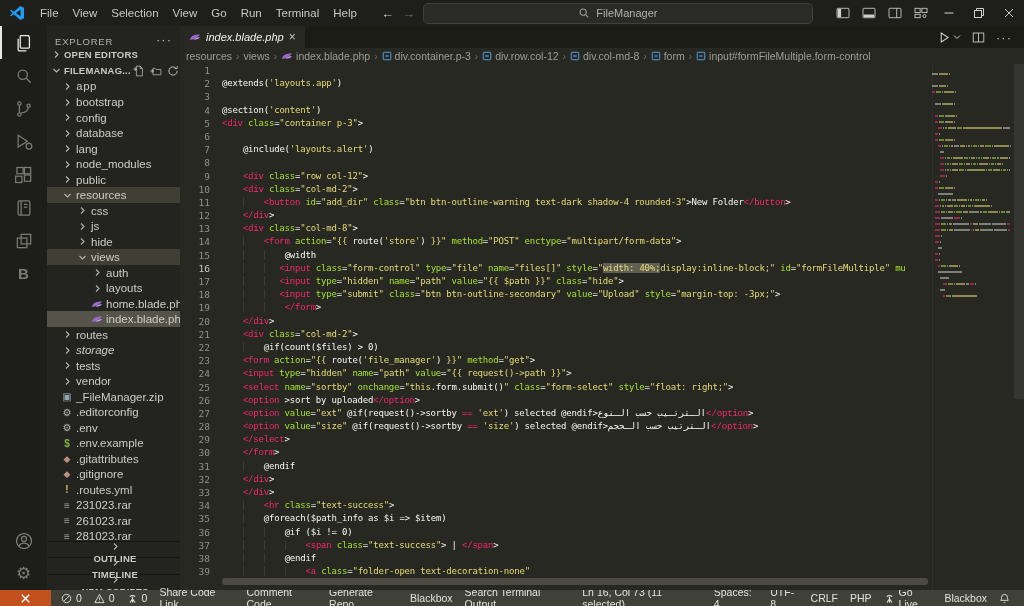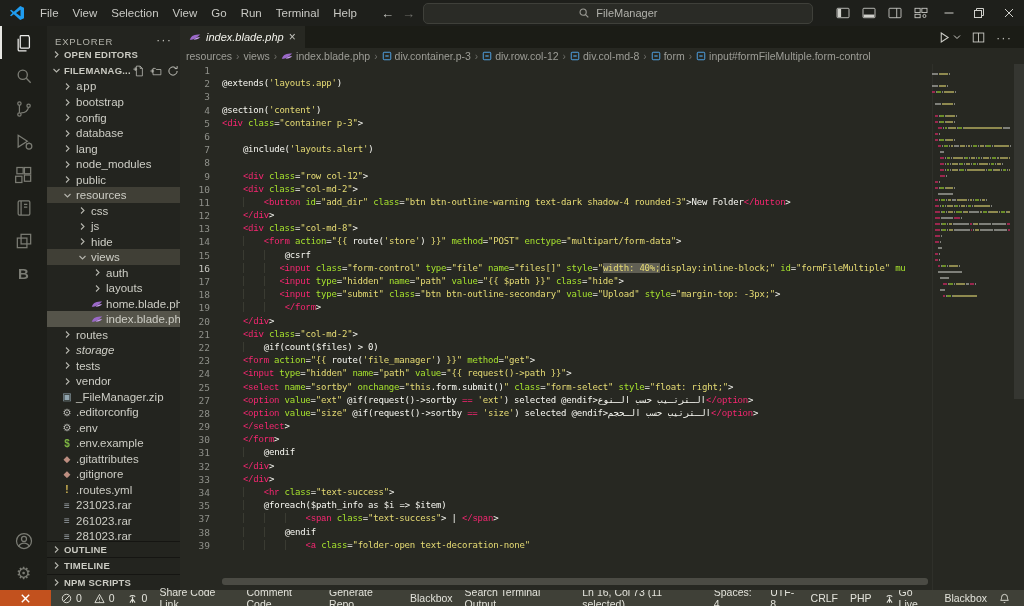--- a/index.html
+++ b/index.html
@@ -23,21 +23,21 @@
   .activitybar{width:47px;background:#1d1e19;display:flex;flex-direction:column;flex-shrink:0;}
   .ab-item{height:33px;display:flex;align-items:center;justify-content:center;color:#7b7c74;border-left:2px solid transparent;border-right:2px solid transparent;}
   .ab-item.active{color:#ececea;border-left:2px solid #e7e7e3;}
   .ab-spacer{flex:1;}
   
   .sidebar{width:133px;background:#23241f;flex-shrink:0;overflow:hidden;display:flex;flex-direction:column;font-size:11.5px;}
   .sb-header{height:21px;display:flex;align-items:flex-end;padding:0 8px;font-size:9.5px;letter-spacing:.8px;color:#b3b3ab;}
   .more-dots{font-size:13px;letter-spacing:1px;color:#bdbdb6;}
   .sb-header .more-wrap{margin-left:auto;}
   .sect{height:16px;display:flex;align-items:center;font-weight:bold;font-size:9.5px;color:#cacac2;padding-left:3px;gap:2px;letter-spacing:.2px;flex-shrink:0;}
-  .sect.bord{border-top:1px solid rgba(0,0,0,.4);height:15.5px;}
+  .sect.bord{border-top:1px solid rgba(0,0,0,.4);height:15.5px;flex-direction:column;}
   .sect-actions{margin-left:auto;display:flex;gap:5px;padding-right:5px;color:#c2c2bb;align-items:center;}
   .tchev{width:12px;display:flex;justify-content:center;color:#b5b5ae;flex-shrink:0;}
   .ticon{width:12px;display:flex;justify-content:center;align-items:center;flex-shrink:0;}
   .trow{height:15.5px;display:flex;align-items:center;color:#cdcdc5;gap:3px;flex-shrink:0;white-space:nowrap;}
   .trow.sel-i{background:#403f36;}
   .trow.sel-a{background:#55544a;}
   .tree-wrap{overflow:hidden;flex-shrink:1;}
   
   .editor-col{flex:1;display:flex;flex-direction:column;background:#272822;min-width:0;position:relative;}
   .tabs{height:22px;background:#1b1c16;display:flex;align-items:stretch;}
@@ -621,40 +621,42 @@
           <div class="cline"><span class="ln">5</span><span class="lc"><span class="tk-t">&lt;div</span><span class="tk-w"> </span><span class="tk-a">class</span><span class="tk-w">=</span><span class="tk-s">"container p-3"</span><span class="tk-w">&gt;</span></span></div>
           <div class="cline"><span class="ln">6</span><span class="lc"></span></div>
           <div class="cline"><span class="ln">7</span><span class="lc"><span class="ind">    </span><span class="tk-w">@include(</span><span class="tk-s">'layouts.alert'</span><span class="tk-w">)</span></span></div>
           <div class="cline"><span class="ln">8</span><span class="lc"></span></div>
           <div class="cline"><span class="ln">9</span><span class="lc"><span class="ind">    </span><span class="tk-t">&lt;div</span><span class="tk-w"> </span><span class="tk-a">class</span><span class="tk-w">=</span><span class="tk-s">"row col-12"</span><span class="tk-w">&gt;</span></span></div>
           <div class="cline"><span class="ln">10</span><span class="lc"><span class="ind">    </span><span class="tk-t">&lt;div</span><span class="tk-w"> </span><span class="tk-a">class</span><span class="tk-w">=</span><span class="tk-s">"col-md-2"</span><span class="tk-w">&gt;</span></span></div>
           <div class="cline"><span class="ln">11</span><span class="lc"><span class="ind">    </span><span class="ind ind-g">    </span><span class="tk-t">&lt;button</span><span class="tk-w"> </span><span class="tk-a">id</span><span class="tk-w">=</span><span class="tk-s">"add_dir"</span><span class="tk-w"> </span><span class="tk-a">class</span><span class="tk-w">=</span><span class="tk-s">"btn btn-outline-warning text-dark shadow-4 rounded-3"</span><span class="tk-w">&gt;New Folder</span><span class="tk-t">&lt;/button</span><span class="tk-w">&gt;</span></span></div>
           <div class="cline"><span class="ln">12</span><span class="lc"><span class="ind">    </span><span class="tk-t">&lt;/div</span><span class="tk-w">&gt;</span></span></div>
           <div class="cline"><span class="ln">13</span><span class="lc"><span class="ind">    </span><span class="tk-t">&lt;div</span><span class="tk-w"> </span><span class="tk-a">class</span><span class="tk-w">=</span><span class="tk-s">"col-md-8"</span><span class="tk-w">&gt;</span></span></div>
           <div class="cline"><span class="ln">14</span><span class="lc"><span class="ind">    </span><span class="ind ind-g">    </span><span class="tk-t">&lt;form</span><span class="tk-w"> </span><span class="tk-a">action</span><span class="tk-w">=</span><span class="tk-s">"{{ </span><span class="tk-w">route(</span><span class="tk-s">'store'</span><span class="tk-w">) </span><span class="tk-s">}}"</span><span class="tk-w"> </span><span class="tk-a">method</span><span class="tk-w">=</span><span class="tk-s">"POST"</span><span class="tk-w"> </span><span class="tk-a">enctype</span><span class="tk-w">=</span><span class="tk-s">"multipart/form-data"</span><span class="tk-w">&gt;</span></span></div>
-          <div class="cline"><span class="ln">15</span><span class="lc"><span class="ind">    </span><span class="ind ind-g">    </span><span class="ind ind-g">    </span><span class="tk-w">@csrf</span></span></div>
+          <div class="cline"><span class="ln">15</span><span class="lc"><span class="ind">    </span><span class="ind ind-g">    </span><span class="ind ind-g">    </span><span class="tk-w">@width</span></span></div>
           <div class="cline"><span class="ln ln-a">16</span><span class="lc"><span class="ind">    </span><span class="ind ind-g">    </span><span class="ind ind-g">   </span><span class="tk-t">&lt;input</span><span class="tk-w"> </span><span class="tk-a">class</span><span class="tk-w">=</span><span class="tk-s">"form-control"</span><span class="tk-w"> </span><span class="tk-a">type</span><span class="tk-w">=</span><span class="tk-s">"file"</span><span class="tk-w"> </span><span class="tk-a">name</span><span class="tk-w">=</span><span class="tk-s">"files[]"</span><span class="tk-w"> </span><span class="tk-a">style</span><span class="tk-w">=</span><span class="tk-s">"</span><span class="tk-x">width: 40%;</span><span class="tk-s">display:inline-block;"</span><span class="tk-w"> </span><span class="tk-a">id</span><span class="tk-w">=</span><span class="tk-s">"formFileMultiple"</span><span class="tk-w"> </span><span class="tk-a">mu</span></span></div>
           <div class="cline"><span class="ln">17</span><span class="lc"><span class="ind">    </span><span class="ind ind-g">    </span><span class="ind ind-g">   </span><span class="tk-t">&lt;input</span><span class="tk-w"> </span><span class="tk-a">type</span><span class="tk-w">=</span><span class="tk-s">"hidden"</span><span class="tk-w"> </span><span class="tk-a">name</span><span class="tk-w">=</span><span class="tk-s">"path"</span><span class="tk-w"> </span><span class="tk-a">value</span><span class="tk-w">=</span><span class="tk-s">"{{ $path }}"</span><span class="tk-w"> </span><span class="tk-a">class</span><span class="tk-w">=</span><span class="tk-s">"hide"</span><span class="tk-w">&gt;</span></span></div>
           <div class="cline"><span class="ln">18</span><span class="lc"><span class="ind">    </span><span class="ind ind-g">    </span><span class="ind ind-g">   </span><span class="tk-t">&lt;input</span><span class="tk-w"> </span><span class="tk-a">type</span><span class="tk-w">=</span><span class="tk-s">"submit"</span><span class="tk-w"> </span><span class="tk-a">class</span><span class="tk-w">=</span><span class="tk-s">"btn btn-outline-secondary"</span><span class="tk-w"> </span><span class="tk-a">value</span><span class="tk-w">=</span><span class="tk-s">"Upload"</span><span class="tk-w"> </span><span class="tk-a">style</span><span class="tk-w">=</span><span class="tk-s">"margin-top: -3px;"</span><span class="tk-w">&gt;</span></span></div>
           <div class="cline"><span class="ln">19</span><span class="lc"><span class="ind">    </span><span class="ind ind-g">    </span><span class="ind ind-g">    </span><span class="tk-t">&lt;/form</span><span class="tk-w">&gt;</span></span></div>
           <div class="cline"><span class="ln">20</span><span class="lc"><span class="ind">    </span><span class="tk-t">&lt;/div</span><span class="tk-w">&gt;</span></span></div>
           <div class="cline"><span class="ln">21</span><span class="lc"><span class="ind">    </span><span class="tk-t">&lt;div</span><span class="tk-w"> </span><span class="tk-a">class</span><span class="tk-w">=</span><span class="tk-s">"col-md-2"</span><span class="tk-w">&gt;</span></span></div>
           <div class="cline"><span class="ln">22</span><span class="lc"><span class="ind">    </span><span class="ind ind-g">    </span><span class="tk-w">@if(count($files) &gt; 0)</span></span></div>
           <div class="cline"><span class="ln">23</span><span class="lc"><span class="ind">    </span><span class="tk-t">&lt;form</span><span class="tk-w"> </span><span class="tk-a">action</span><span class="tk-w">=</span><span class="tk-s">"{{ </span><span class="tk-w">route(</span><span class="tk-s">'file_manager'</span><span class="tk-w">) </span><span class="tk-s">}}"</span><span class="tk-w"> </span><span class="tk-a">method</span><span class="tk-w">=</span><span class="tk-s">"get"</span><span class="tk-w">&gt;</span></span></div>
           <div class="cline"><span class="ln">24</span><span class="lc"><span class="ind">    </span><span class="tk-t">&lt;input</span><span class="tk-w"> </span><span class="tk-a">type</span><span class="tk-w">=</span><span class="tk-s">"hidden"</span><span class="tk-w"> </span><span class="tk-a">name</span><span class="tk-w">=</span><span class="tk-s">"path"</span><span class="tk-w"> </span><span class="tk-a">value</span><span class="tk-w">=</span><span class="tk-s">"{{ request()-&gt;path }}"</span><span class="tk-w">&gt;</span></span></div>
           <div class="cline"><span class="ln">25</span><span class="lc"><span class="ind">    </span><span class="tk-t">&lt;select</span><span class="tk-w"> </span><span class="tk-a">name</span><span class="tk-w">=</span><span class="tk-s">"sortby"</span><span class="tk-w"> </span><span class="tk-a">onchange</span><span class="tk-w">=</span><span class="tk-s">"this</span><span class="tk-w">.form.submit()</span><span class="tk-s">"</span><span class="tk-w"> </span><span class="tk-a">class</span><span class="tk-w">=</span><span class="tk-s">"form-select"</span><span class="tk-w"> </span><span class="tk-a">style</span><span class="tk-w">=</span><span class="tk-s">"float: right;"</span><span class="tk-w">&gt;</span></span></div>
+          <div class="cline"><span class="ln">26</span><span class="lc"><span class="ind">    </span><span class="tk-t">&lt;option</span><span class="tk-w"> &gt;sort by uploaded</span><span class="tk-t">&lt;/option</span><span class="tk-w">&gt;</span></span></div>
           <div class="cline"><span class="ln">27</span><span class="lc"><span class="ind">    </span><span class="tk-t">&lt;option</span><span class="tk-w"> </span><span class="tk-a">value</span><span class="tk-w">=</span><span class="tk-s">"ext"</span><span class="tk-w"> @if(request()-&gt;sortby </span><span class="tk-o">==</span><span class="tk-w"> </span><span class="tk-s">'ext'</span><span class="tk-w">) selected @endif&gt;</span><span class="tk-w">الـترتـيب حسب الـنوع</span><span class="tk-t">&lt;/option</span><span class="tk-w">&gt;</span></span></div>
           <div class="cline"><span class="ln">28</span><span class="lc"><span class="ind">    </span><span class="tk-t">&lt;option</span><span class="tk-w"> </span><span class="tk-a">value</span><span class="tk-w">=</span><span class="tk-s">"size"</span><span class="tk-w"> @if(request()-&gt;sortby </span><span class="tk-o">==</span><span class="tk-w"> </span><span class="tk-s">'size'</span><span class="tk-w">) selected @endif&gt;</span><span class="tk-w">الـترتيب حسب الـحجم</span><span class="tk-t">&lt;/option</span><span class="tk-w">&gt;</span></span></div>
           <div class="cline"><span class="ln">29</span><span class="lc"><span class="ind">    </span><span class="tk-t">&lt;/select</span><span class="tk-w">&gt;</span></span></div>
           <div class="cline"><span class="ln">30</span><span class="lc"><span class="ind">    </span><span class="tk-t">&lt;/form</span><span class="tk-w">&gt;</span></span></div>
           <div class="cline"><span class="ln">31</span><span class="lc"><span class="ind">    </span><span class="ind ind-g">    </span><span class="tk-w">@endif</span></span></div>
           <div class="cline"><span class="ln">32</span><span class="lc"><span class="ind">    </span><span class="tk-t">&lt;/div</span><span class="tk-w">&gt;</span></span></div>
           <div class="cline"><span class="ln">33</span><span class="lc"><span class="ind">    </span><span class="tk-t">&lt;/div</span><span class="tk-w">&gt;</span></span></div>
           <div class="cline"><span class="ln">34</span><span class="lc"><span class="ind">    </span><span class="ind ind-g">    </span><span class="tk-t">&lt;hr</span><span class="tk-w"> </span><span class="tk-a">class</span><span class="tk-w">=</span><span class="tk-s">"text-success"</span><span class="tk-w">&gt;</span></span></div>
           <div class="cline"><span class="ln">35</span><span class="lc"><span class="ind">    </span><span class="ind ind-g">    </span><span class="tk-w">@foreach($path_info as $i =&gt; $item)</span></span></div>
+          <div class="cline"><span class="ln">36</span><span class="lc"><span class="ind">    </span><span class="ind ind-g">    </span><span class="ind ind-g">    </span><span class="tk-w">@if ($i != 0)</span></span></div>
           <div class="cline"><span class="ln">37</span><span class="lc"><span class="ind">    </span><span class="ind ind-g">    </span><span class="ind ind-g">    </span><span class="ind ind-g">    </span><span class="tk-t">&lt;span</span><span class="tk-w"> </span><span class="tk-a">class</span><span class="tk-w">=</span><span class="tk-s">"text-success"</span><span class="tk-w">&gt; | </span><span class="tk-t">&lt;/span</span><span class="tk-w">&gt;</span></span></div>
           <div class="cline"><span class="ln">38</span><span class="lc"><span class="ind">    </span><span class="ind ind-g">    </span><span class="ind ind-g">    </span><span class="tk-w">@endif</span></span></div>
           <div class="cline"><span class="ln">39</span><span class="lc"><span class="ind">    </span><span class="ind ind-g">    </span><span class="ind ind-g">    </span><span class="ind ind-g">    </span><span class="tk-t">&lt;a</span><span class="tk-w"> </span><span class="tk-a">class</span><span class="tk-w">=</span><span class="tk-s">"folder-open text-decoration-none"</span></span></div>
         </div>
       <div class="minimap" id="minimap">
           <div class="mm-row" style="padding-left: 0px;"></div>
           <div class="mm-row" style="padding-left: 0px;">
             <span class="mm-seg" style="width: 6.3px; background: rgb(200, 200, 194);"></span>
             <span class="mm-seg" style="width: 9.1px; background: rgb(230, 219, 116);"></span>
             <span class="mm-seg" style="width: 0.7px; background: rgb(200, 200, 194);"></span>

